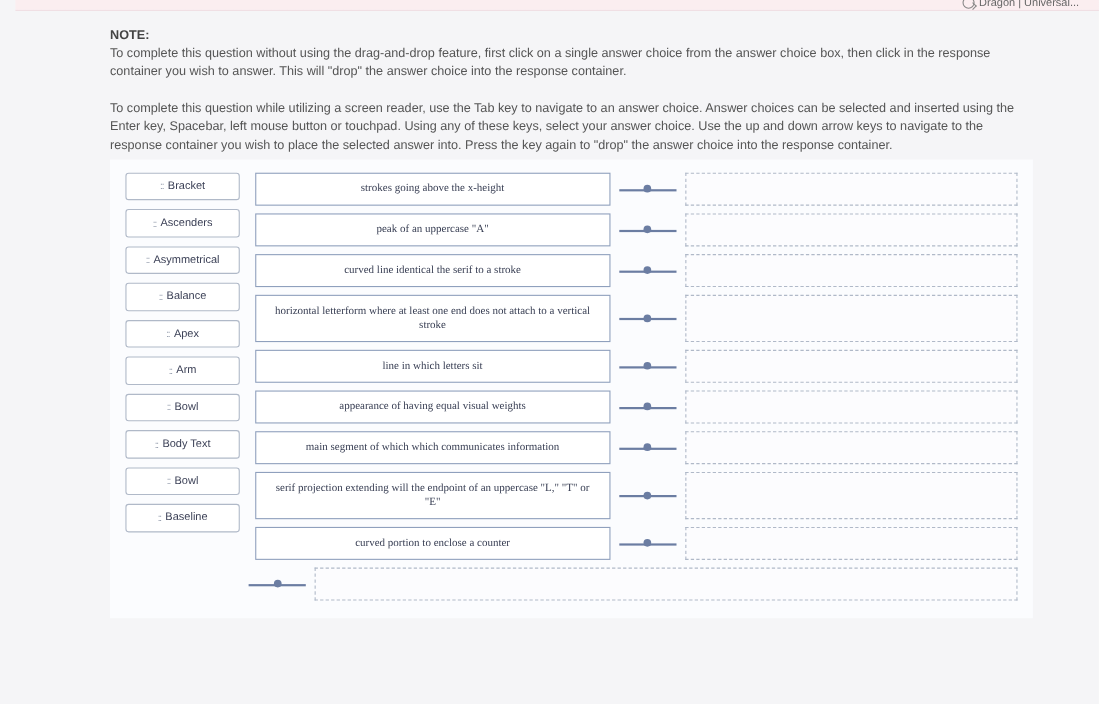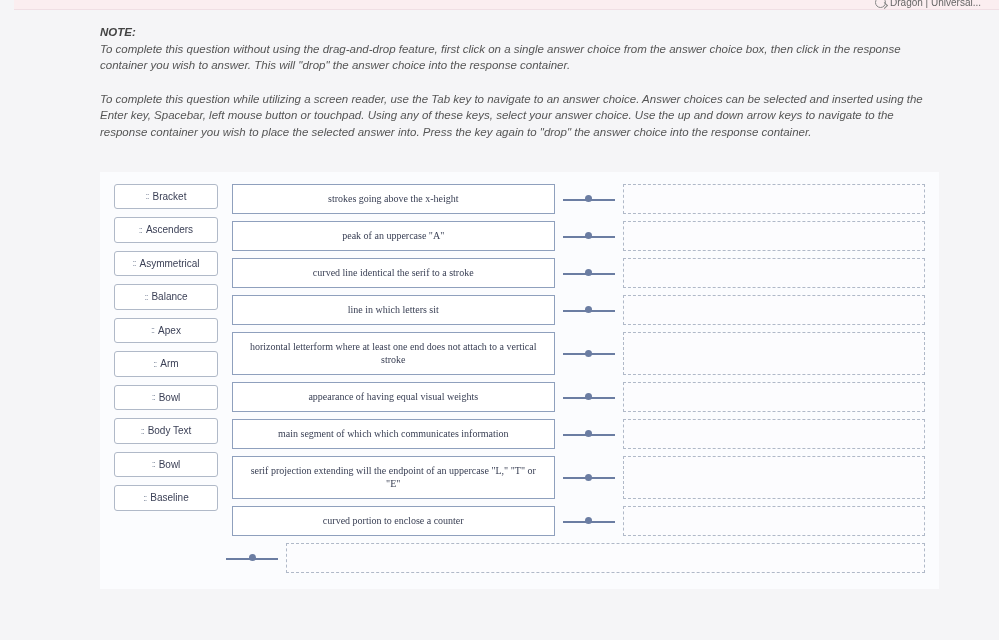--- a/index.html
+++ b/index.html
@@ -29,22 +29,21 @@
     align-items: center;
     gap: 4px;
   }
   .page {
     padding: 14px 60px 0 100px;
   }
   .note-block {
     color: #555;
     line-height: 1.45;
     font-size: 11.5px;
-    margin-bottom: 31px;
-    font-style: italic;
+    margin-bottom: 4px;
   }
   .note-label { font-weight: bold; color: #444; }
   .exercise {
     background: #fbfcfe;
     padding: 12px 14px 16px 14px;
     display: flex;
     gap: 14px;
   }
   .answers-col {
     width: 104px;
@@ -230,30 +229,30 @@
         <div class="def-box">
             <span>curved line identical the serif to a stroke</span>
           </div>
         <div class="connector">
             <span class="dot"></span>
           </div>
         <div class="drop-box"></div>
       </div>
       <div class="row">
         <div class="def-box">
+            <span>horizontal letterform where at least one end does not attach to a vertical stroke</span>
+          </div>
+        <div class="connector">
+            <span class="dot"></span>
+          </div>
+        <div class="drop-box"></div>
+      </div>
+      <div class="row">
+        <div class="def-box">
             <span>line in which letters sit</span>
-          </div>
-        <div class="connector">
-            <span class="dot"></span>
-          </div>
-        <div class="drop-box"></div>
-      </div>
-      <div class="row">
-        <div class="def-box">
-            <span>horizontal letterform where at least one end does not attach to a vertical stroke</span>
           </div>
         <div class="connector">
             <span class="dot"></span>
           </div>
         <div class="drop-box"></div>
       </div>
       <div class="row">
         <div class="def-box">
             <span>appearance of having equal visual weights</span>
           </div>

